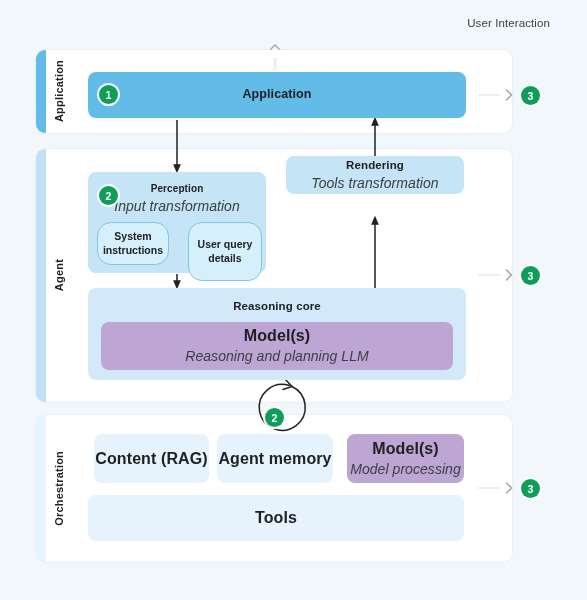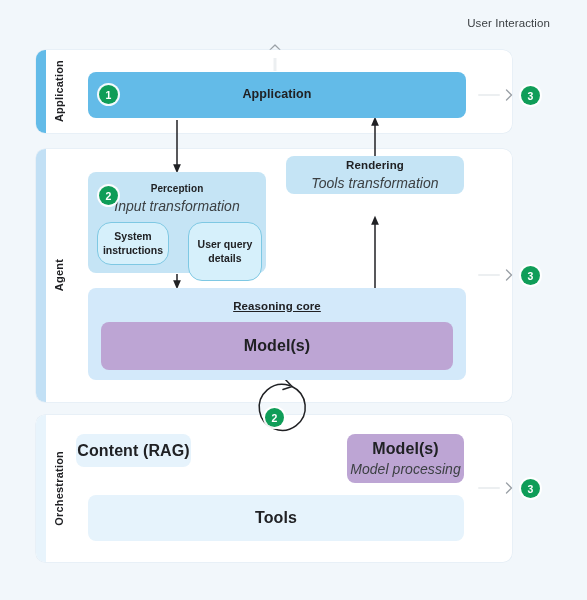--- a/index.html
+++ b/index.html
@@ -148,38 +148,38 @@
   }
   #box-rendering .box-title { font-size: 11.5px; }
 
   
   #box-reasoning-core {
     left: 88px; top: 288px; width: 378px; height: 92px;
     background: #d3e9fa;
     justify-content: flex-start;
     padding-top: 11px;
   }
-  #box-reasoning-core .box-title { font-size: 11.5px; text-decoration: underline; }
+  #box-reasoning-core .box-title { font-size: 11.5px; }
   #box-models-reasoning {
     left: 101px; top: 322px; width: 352px; height: 48px;
     background: #bda5d4;
   }
 
   
   .card {
     position: absolute;
     border-radius: 8px;
     background: #e6f3fc;
     display: flex;
     flex-direction: column;
     align-items: center;
     justify-content: center;
     box-sizing: border-box;
   }
-  #card-content-rag { left: 76px;  top: 434px; width: 115px; height: 33px; }
+  #card-content-rag { left: 94px;  top: 434px; width: 115px; height: 49px; }
   #card-agent-memory{ left: 217px; top: 434px; width: 116px; height: 49px; }
   #card-models-data { left: 347px; top: 434px; width: 117px; height: 49px; background:#bda5d4; }
   #card-tools       { left: 88px;  top: 495px; width: 376px; height: 46px; align-items: center; }
 
   
   .badge {
     position: absolute;
     width: 19px; height: 19px;
     border-radius: 50%;
     background: #0f9d58;
@@ -295,27 +295,31 @@
   <div class="box" id="box-rendering">
     <div class="box-title">Rendering</div>
     <div class="box-sub">Tools transformation</div>
   </div>
 
   <div class="box" id="box-reasoning-core">
     <div class="box-title">Reasoning core</div>
   </div>
   <div class="box" id="box-models-reasoning">
     <div class="box-title">Model(s)</div>
+    <div class="box-sub">Reasoning and planning LLM</div>
   </div>
   <div class="badge" id="badge-loop-2">2</div>
 
   <div class="card" id="card-content-rag">
     <div class="box-title">Content (RAG)</div>
   </div>
 
+  <div class="card" id="card-agent-memory">
+    <div class="box-title">Agent memory</div>
+  </div>
 
   <div class="card" id="card-models-data">
     <div class="box-title">Model(s)</div>
     <div class="box-sub">Model processing</div>
   </div>
 
   <div class="card" id="card-tools">
     <div class="box-title">Tools</div>
   </div>
 

